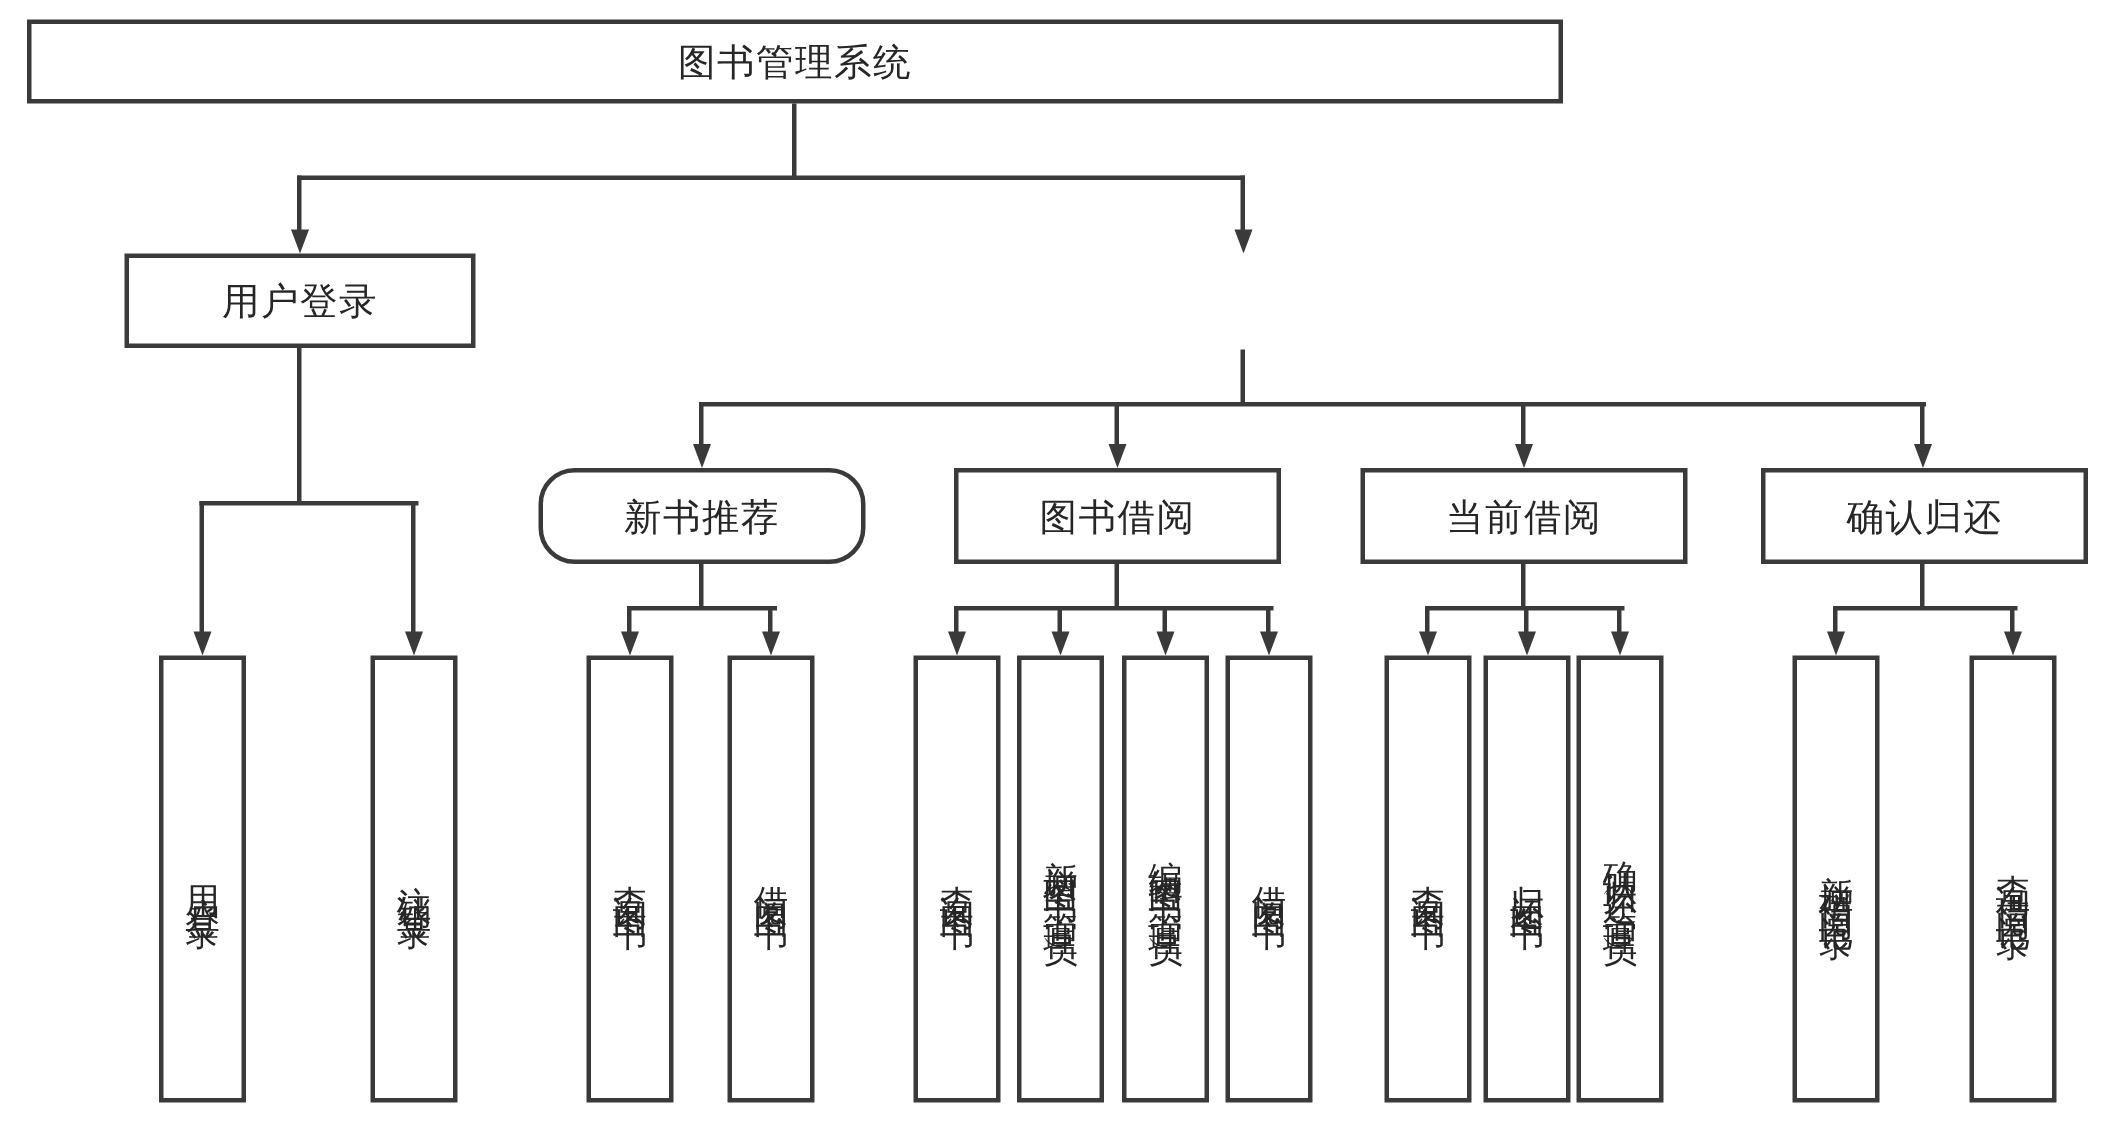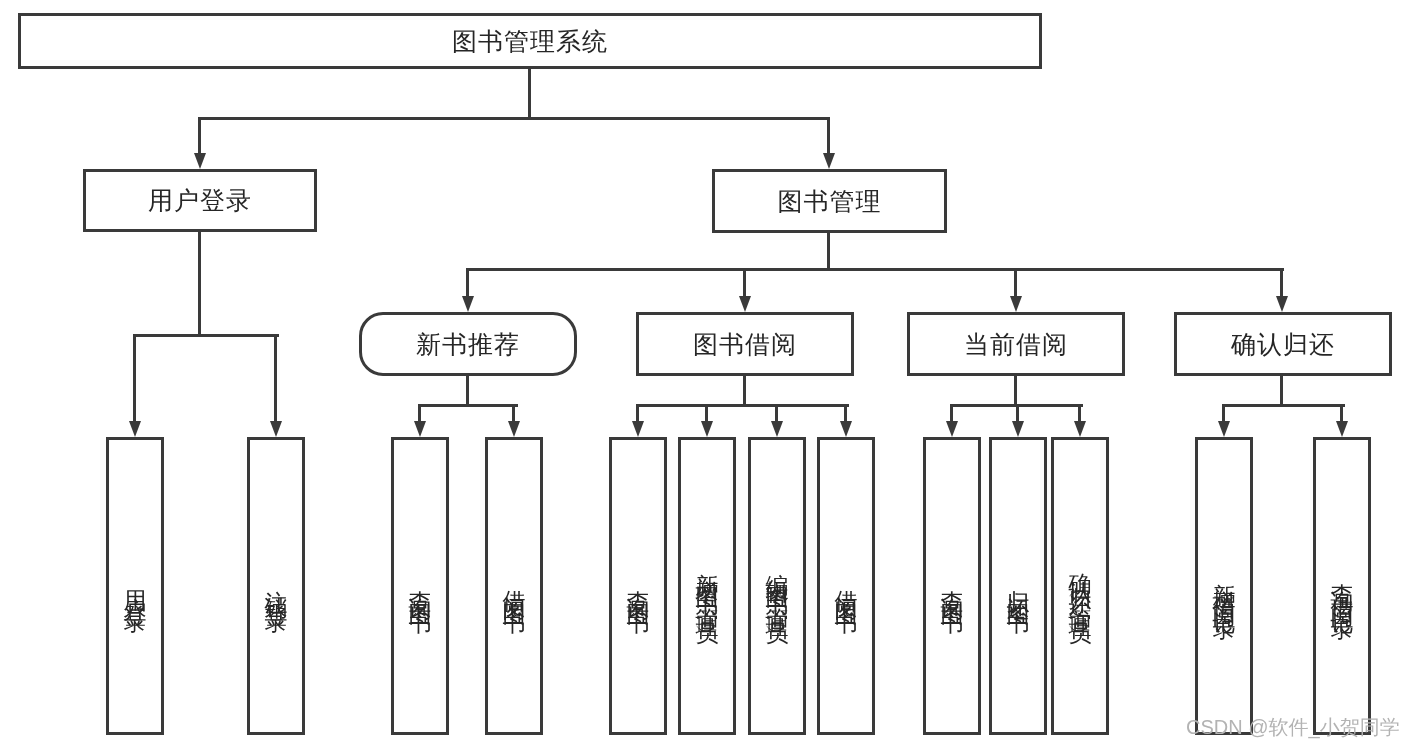--- a/index.html
+++ b/index.html
@@ -59,21 +59,20 @@
   <div class="node" style="left:18px;top:13px;width:1024px;height:56px;">图书管理系统</div>
 
   <div class="vline" style="left:528px;top:69px;height:50px;"></div>
   <div class="hline" style="left:198px;top:117px;width:632px;"></div>
   <div class="vline" style="left:198px;top:117px;height:38px;"></div>
   <div class="arrow" style="left:194px;top:153px;"></div>
   <div class="vline" style="left:827px;top:117px;height:38px;"></div>
   <div class="arrow" style="left:823px;top:153px;"></div>
 
   <div class="node" style="left:83px;top:169px;width:234px;height:63px;">用户登录</div>
-  <div class="node" style="left:712px;top:169px;width:235px;height:64px;">图书管理</div>
 
   <div class="vline" style="left:198px;top:232px;height:104px;"></div>
   <div class="hline" style="left:133px;top:334px;width:146px;"></div>
   <div class="vline" style="left:133px;top:334px;height:88px;"></div>
   <div class="arrow" style="left:129px;top:421px;"></div>
   <div class="vline" style="left:274px;top:334px;height:88px;"></div>
   <div class="arrow" style="left:270px;top:421px;"></div>
 
   <div class="vline" style="left:827px;top:233px;height:37px;"></div>
   <div class="hline" style="left:466px;top:268px;width:818px;"></div>
@@ -136,15 +135,14 @@
   <div class="node leaf" style="left:748px;top:437px;width:58px;height:298px;">编辑图书（管理员）</div>
   <div class="node leaf" style="left:817px;top:437px;width:58px;height:298px;">借阅图书</div>
 
   <div class="node leaf" style="left:923px;top:437px;width:58px;height:298px;">查询图书</div>
   <div class="node leaf" style="left:989px;top:437px;width:58px;height:298px;">归还图书</div>
   <div class="node leaf" style="left:1051px;top:437px;width:58px;height:298px;">确认归还（管理员）</div>
 
   <div class="node leaf" style="left:1195px;top:437px;width:58px;height:298px;">新增借阅记录</div>
   <div class="node leaf" style="left:1313px;top:437px;width:58px;height:298px;">查询借阅记录</div>
 
-  <div class="watermark">CSDN @软件_小贺同学</div>
 
 </div>
 
 </body></html>

